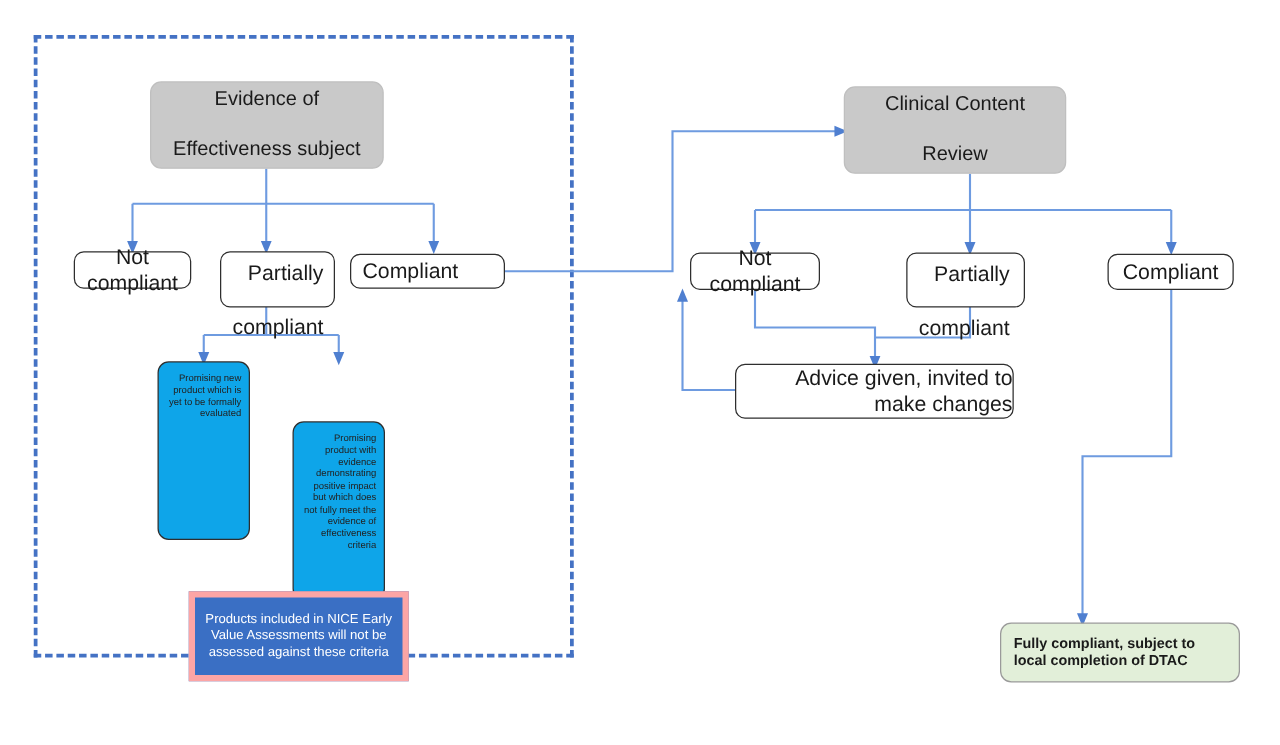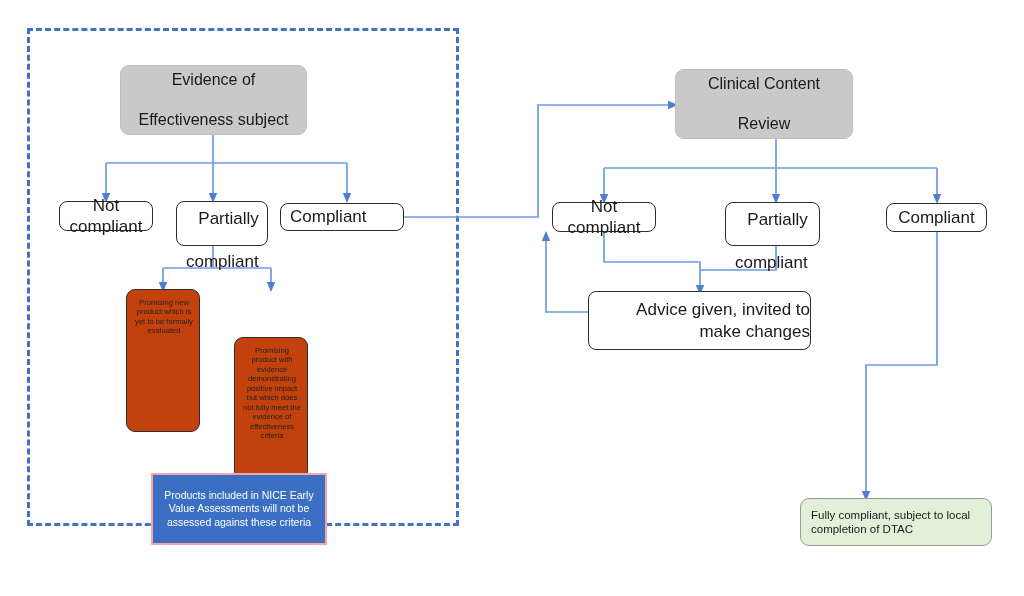--- a/index.html
+++ b/index.html
@@ -18,29 +18,29 @@
   
   .plain-node{
     background:#ffffff;border:1.4px solid #2e2e2e;border-radius:8px;
     font-size:17px;color:#1a1a1a;
   }
   .plain-node.left-align{justify-content:flex-start;text-align:right;padding-left:9px;}
   .plain-node.top-align{align-items:flex-start;padding-top:6px;}
 
   
   .detail-node{
-    background:#c2410c;border:1.1px solid #2e2e2e;border-radius:9px;
+    background:#0ea5e9;border:1.1px solid #2e2e2e;border-radius:9px;
     font-size:7.6px;color:#222;line-height:1.45;
-    align-items:flex-start;justify-content:flex-start;text-align:center;
+    align-items:flex-start;justify-content:flex-start;text-align:right;
     padding:8px 6px 6px 8px;
   }
 
   
   .callout-node{
-    background:#3a6fc4;border:2px solid #fca5a5;
+    background:#3a6fc4;border:5px solid #fca5a5;
     font-size:10.5px;color:#ffffff;line-height:1.35;padding:4px 8px;
   }
   
   .green-node{
     background:#e2efd9;border:1.2px solid #9a9a9a;border-radius:9px;
     font-size:11.5px;color:#1a1a1a;line-height:1.35;
     justify-content:flex-start;text-align:left;padding:6px 10px;
   }
 
   .dashed-region{
@@ -141,21 +141,21 @@
     <span>
       <span>Partially</span><br>
       <span>compliant</span>
     </span>
   </div>
 
   <div class="node plain-node" style="left:886px;top:203px;width:101px;height:29px;">
     <span>Compliant</span>
   </div>
 
-  <div class="node plain-node left-align" style="left:588px;top:291px;width:223px;height:59px;">
+  <div class="node plain-node left-align" style="left:588px;top:291px;width:223px;height:44px;">
     <span>Advice given, invited to make changes</span>
   </div>
 
-  <div class="node green-node" style="left:800px;top:498px;width:192px;height:48px;">
+  <div class="node green-node" style="left:800px;top:498px;width:192px;height:48px;font-weight:bold;">
     <span>Fully compliant, subject to local completion of DTAC</span>
   </div>
 
 </div>
 
 </body></html>

